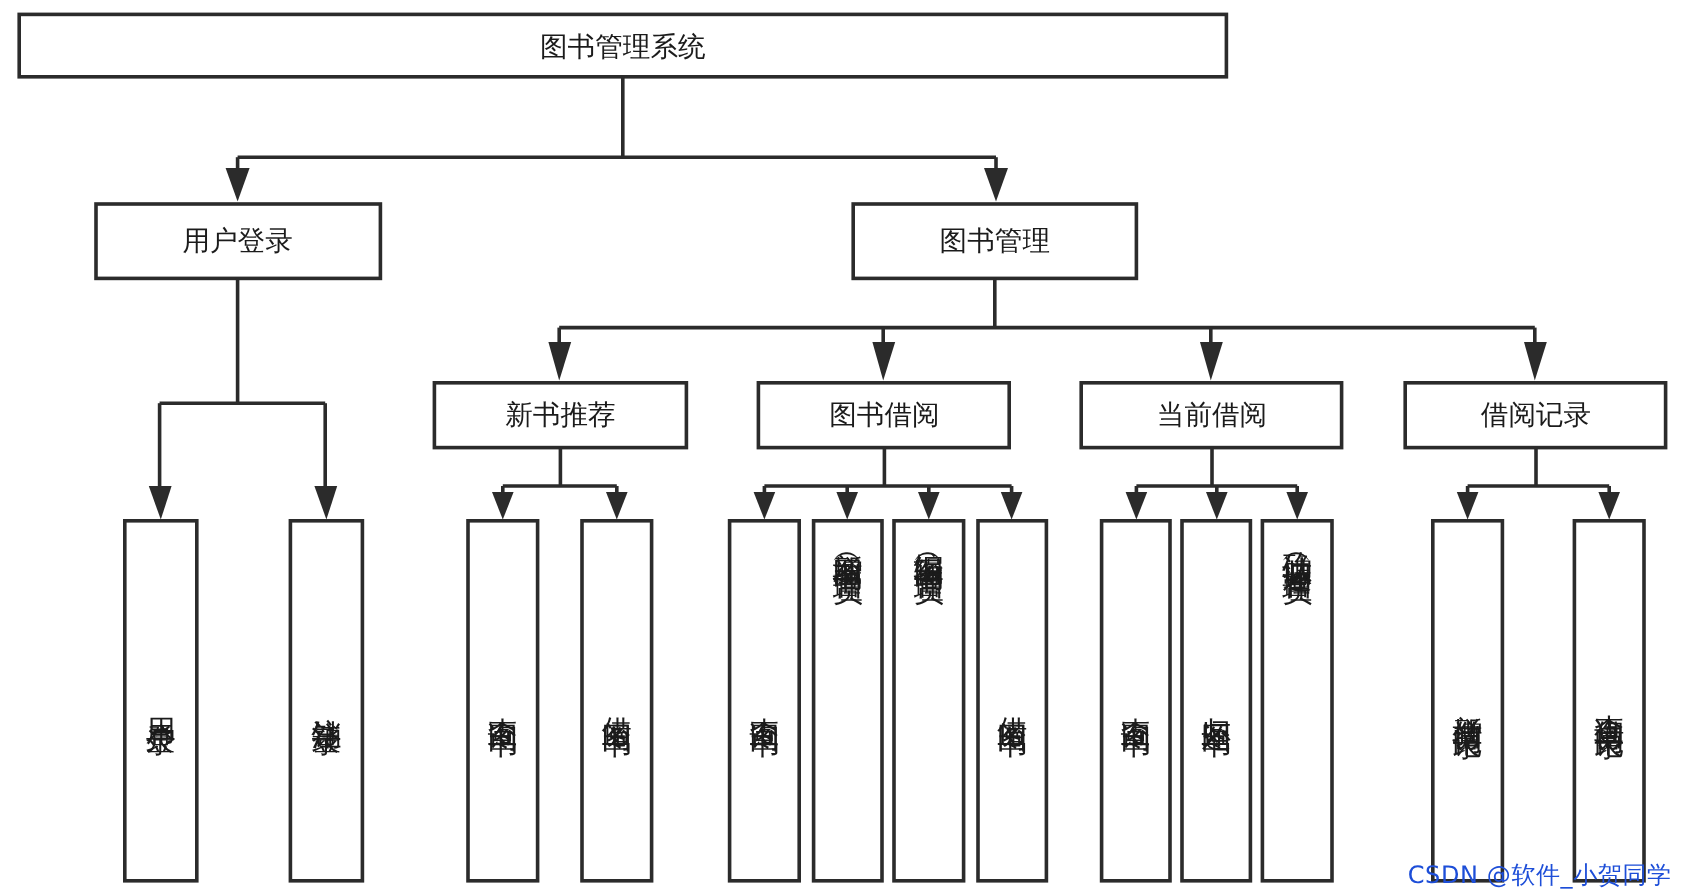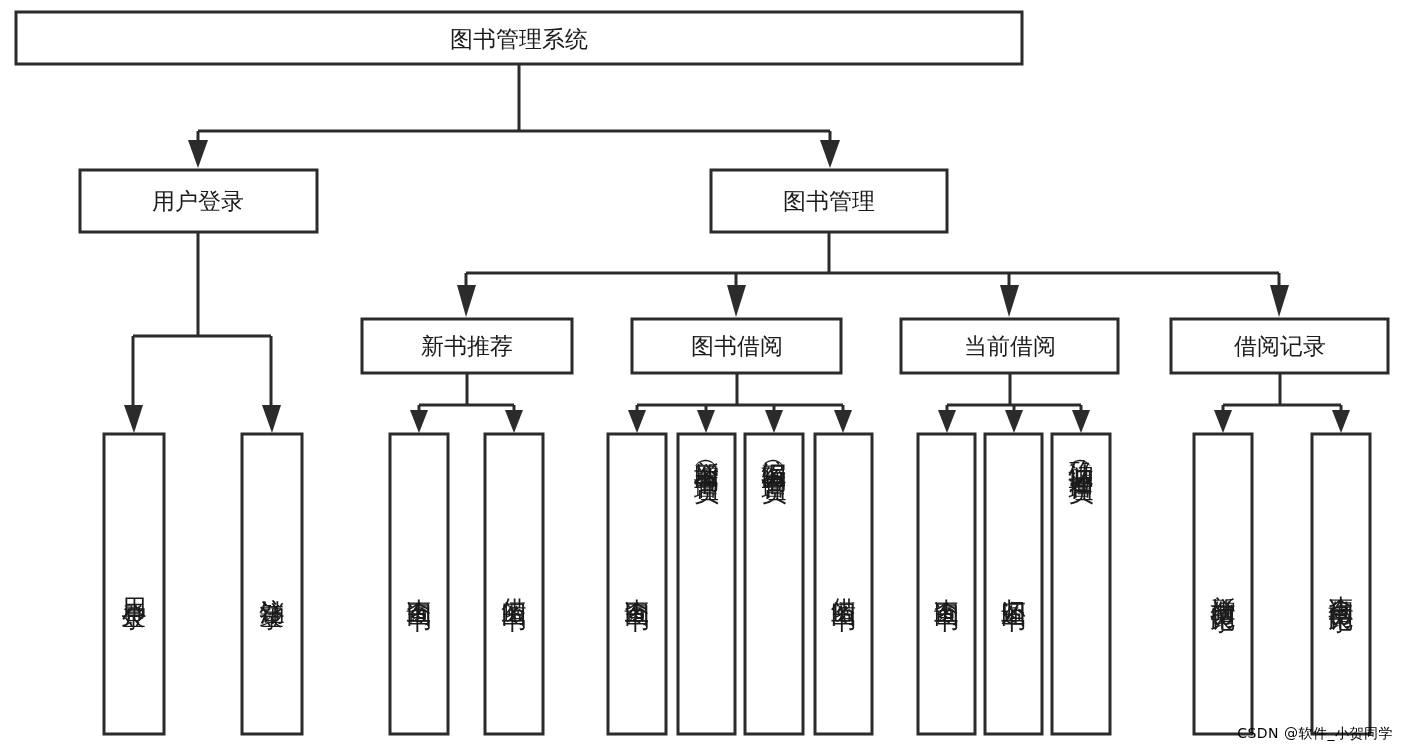--- a/index.html
+++ b/index.html
@@ -62,22 +62,22 @@
     line-height: 1;
     letter-spacing: 3px;
     color: #1b1b1b;
     white-space: nowrap;
   }
   .watermark {
     position: absolute;
     right: 12px;
     bottom: 4px;
     font-family: "DejaVu Sans", "Liberation Sans", sans-serif;
-    font-size: 14px;
-    color: #000000;
+    font-size: 20px;
+    color: #1d4ed8;
     letter-spacing: 0.5px;
     white-space: nowrap;
   }
 </style>
 </head>
 <body>
 
 <div id="diagram-root">
 
   <svg class="flow" viewBox="0 0 1405 747">

